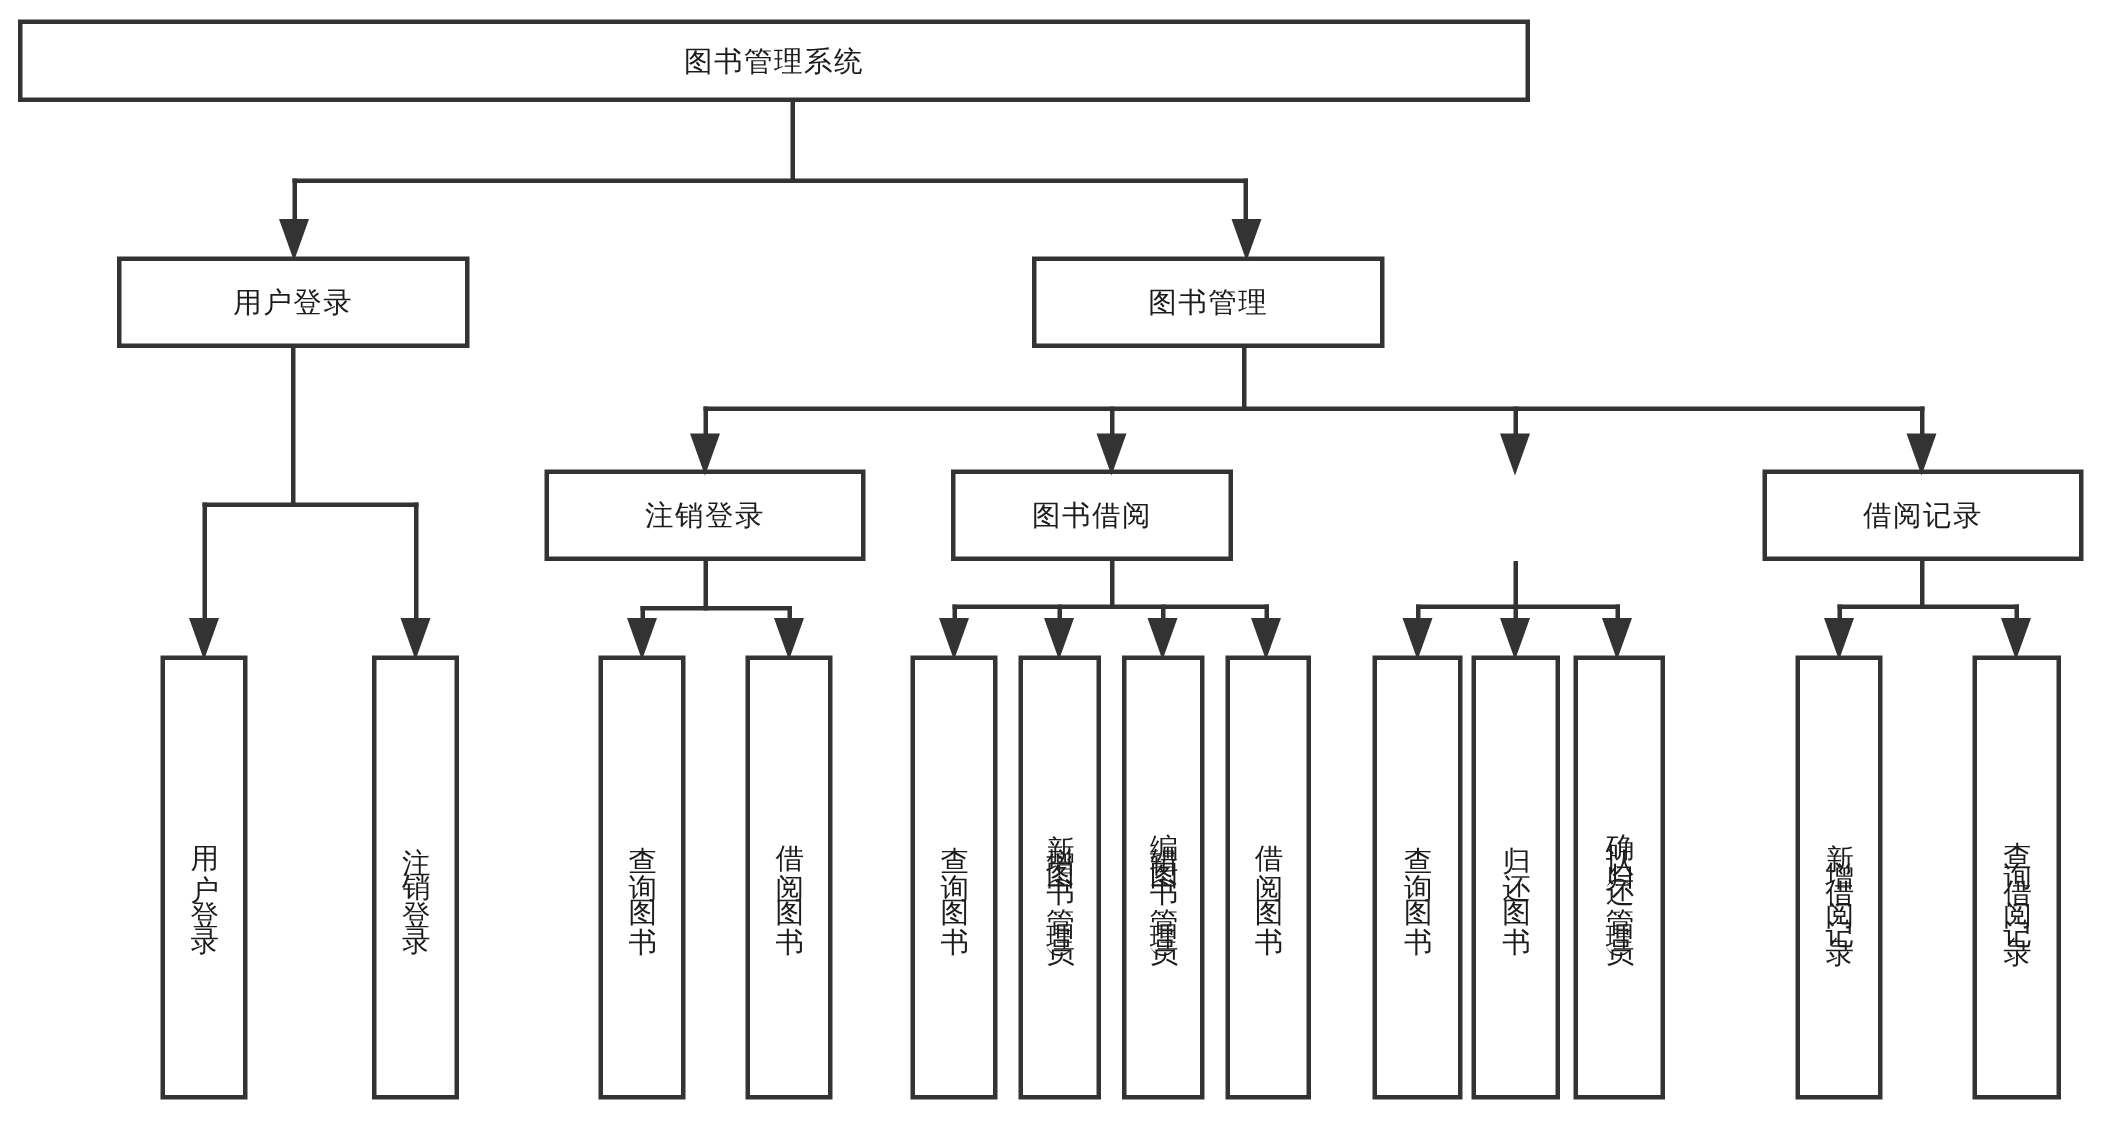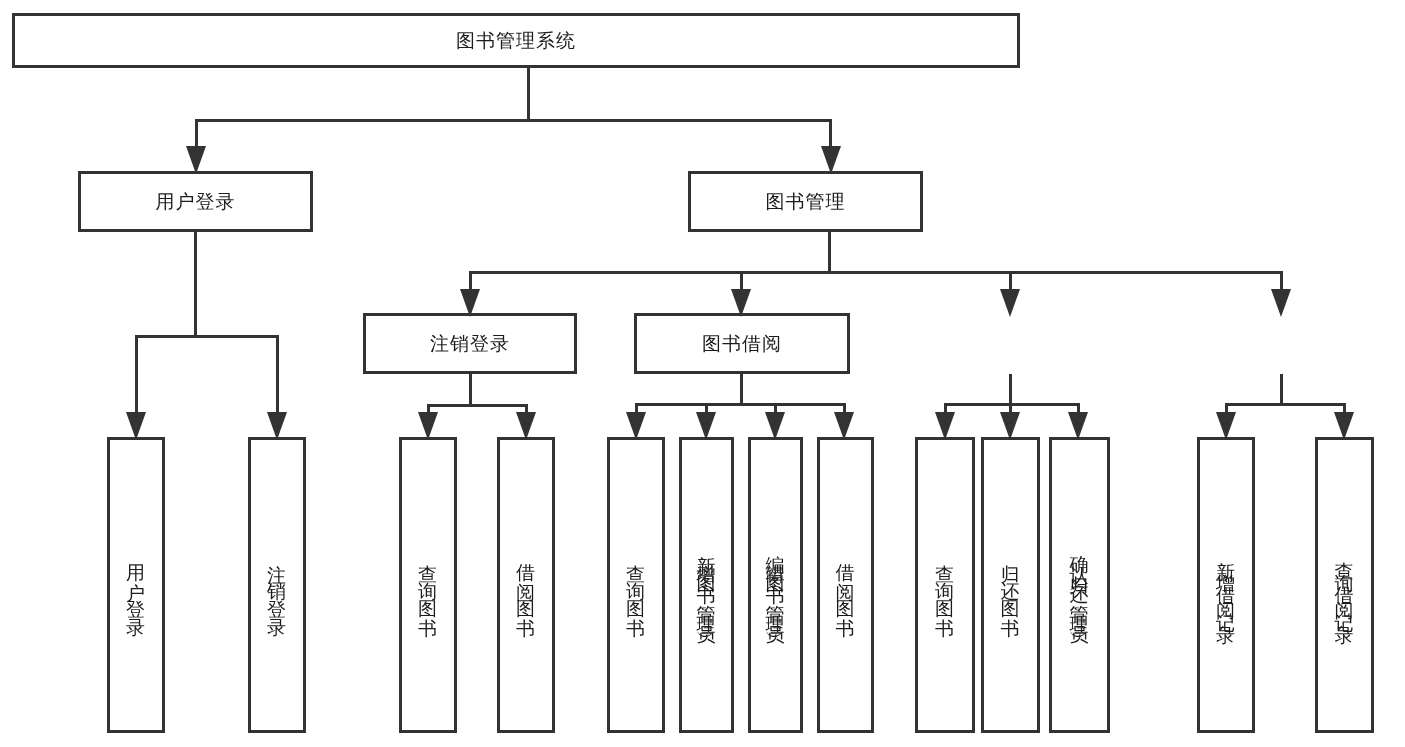--- a/index.html
+++ b/index.html
@@ -69,22 +69,25 @@
   <div class="vline" style="left:740px;top:271px;height:22px"></div>
   <div class="arrow" style="left:731px;top:289px"></div>
   <div class="vline" style="left:1009px;top:271px;height:22px"></div>
   <div class="arrow" style="left:1000px;top:289px"></div>
   <div class="vline" style="left:1280px;top:271px;height:22px"></div>
   <div class="arrow" style="left:1271px;top:289px"></div>
 
   <div class="box" style="left:363px;top:313px;width:214px;height:61px">
     <span class="hlabel">注销登录</span>
   </div>
-  <div class="box" style="left:634px;top:313px;width:216px;height:61px">
+  <div class="box" style="left:634px;top:313px;width:188px;height:61px">
     <span class="hlabel">图书借阅</span>
+  </div>
+  <div class="box" style="left:1175px;top:313px;width:214px;height:61px">
+    <span class="hlabel">借阅记录</span>
   </div>
 
   <div class="vline" style="left:469px;top:374px;height:33px"></div>
   <div class="hline" style="left:427px;top:404px;width:101px"></div>
   <div class="vline" style="left:427px;top:404px;height:14px"></div>
   <div class="arrow" style="left:418px;top:412px"></div>
   <div class="vline" style="left:525px;top:404px;height:14px"></div>
   <div class="arrow" style="left:516px;top:412px"></div>
 
   <div class="vline" style="left:740px;top:374px;height:32px"></div>

